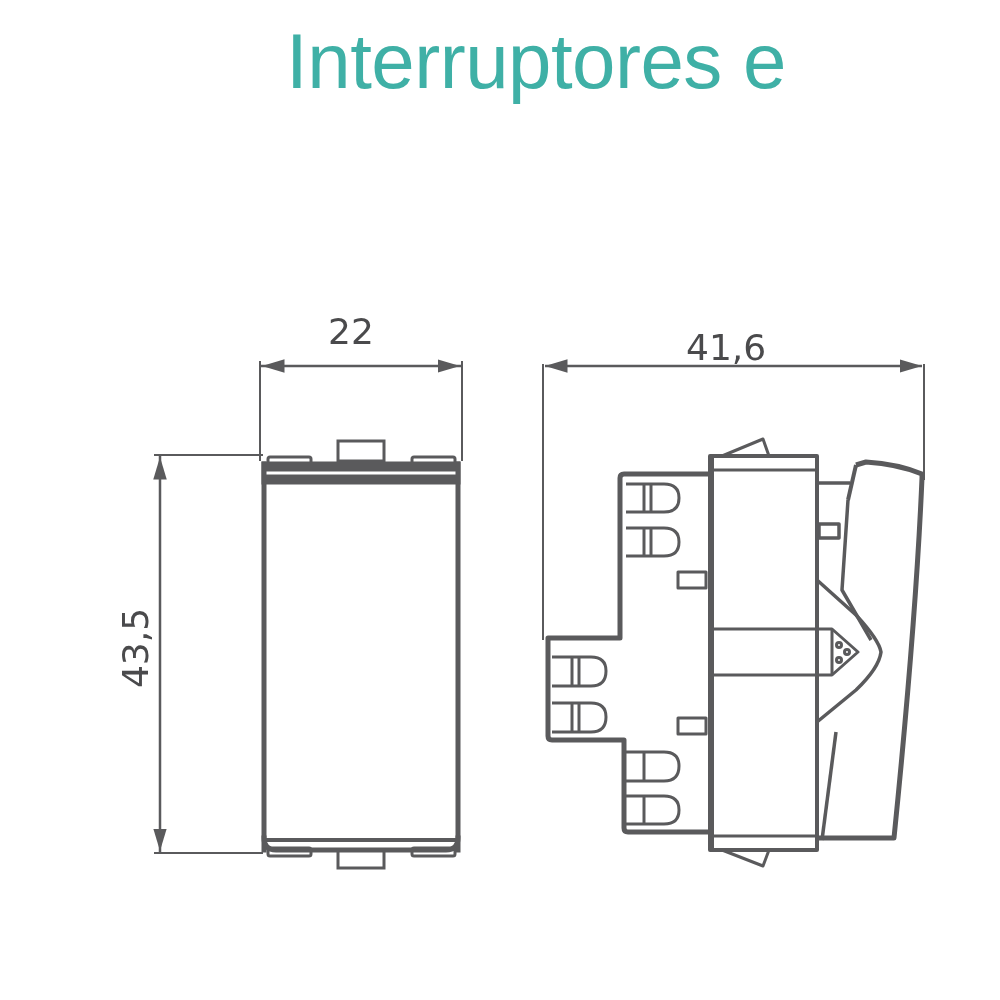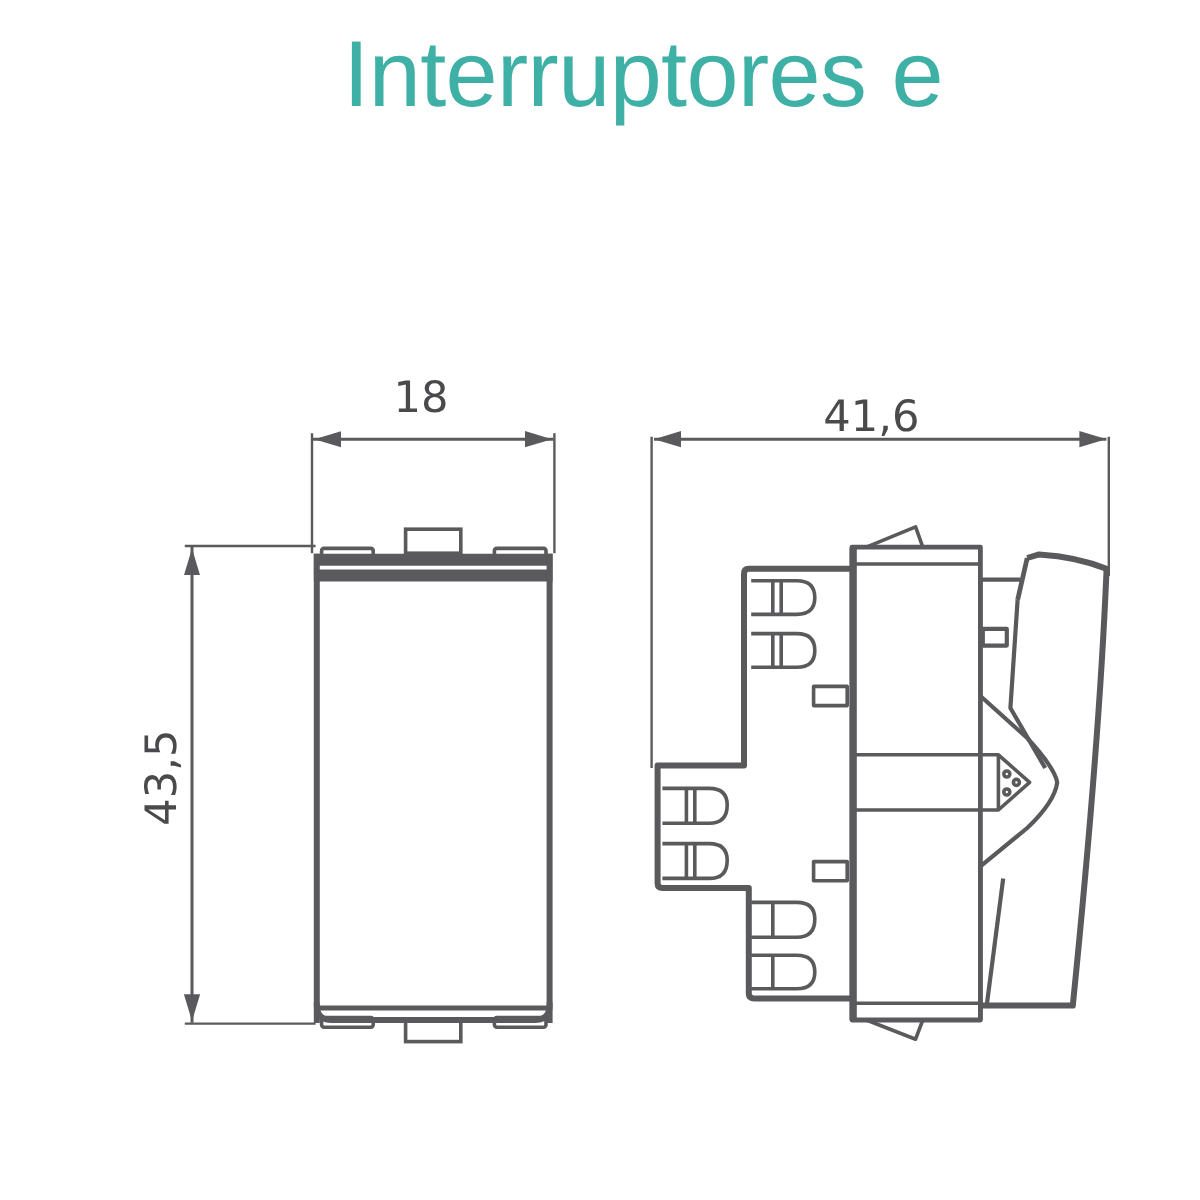--- a/index.html
+++ b/index.html
@@ -56,21 +56,21 @@
   </style>
 </head>
 <body>
 
 <div class="page">
 
   <div class="title">
     <span>Interruptores e</span>
   </div>
 
-  <div class="dim-label dim-22">18</div>
+  <div class="dim-label dim-22">22</div>
   <div class="dim-label dim-416">41,6</div>
   <div class="dim-label dim-435">43,5</div>
 
   <svg class="drawing" width="1000" height="1000" viewBox="0 0 1000 1000">
     <defs>
       <marker id="arrow" viewBox="0 0 10 10" refX="10" refY="5" markerWidth="9" markerHeight="9" orient="auto-start-reverse">
         <path d="M0,2 L10,5 L0,8 z" fill="#5a5a5c"></path>
       </marker>
     </defs>
 

